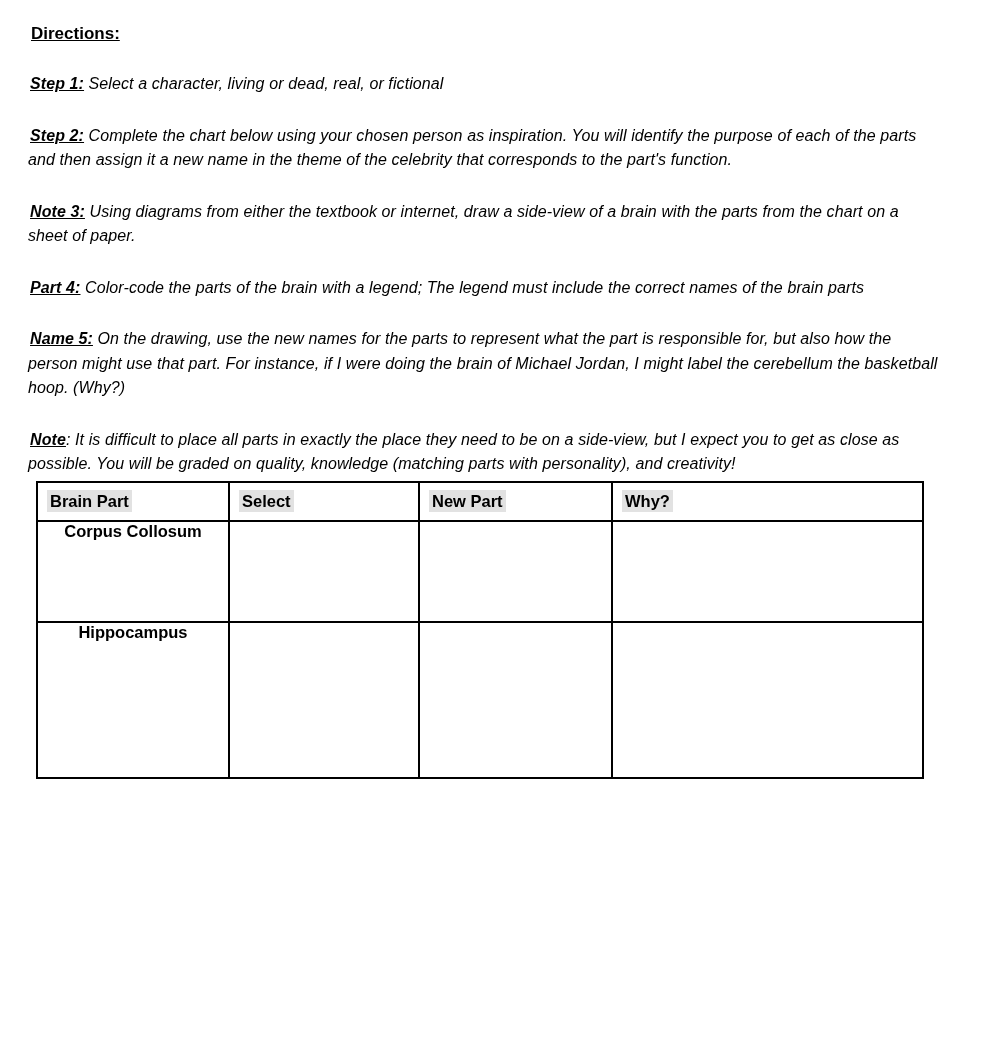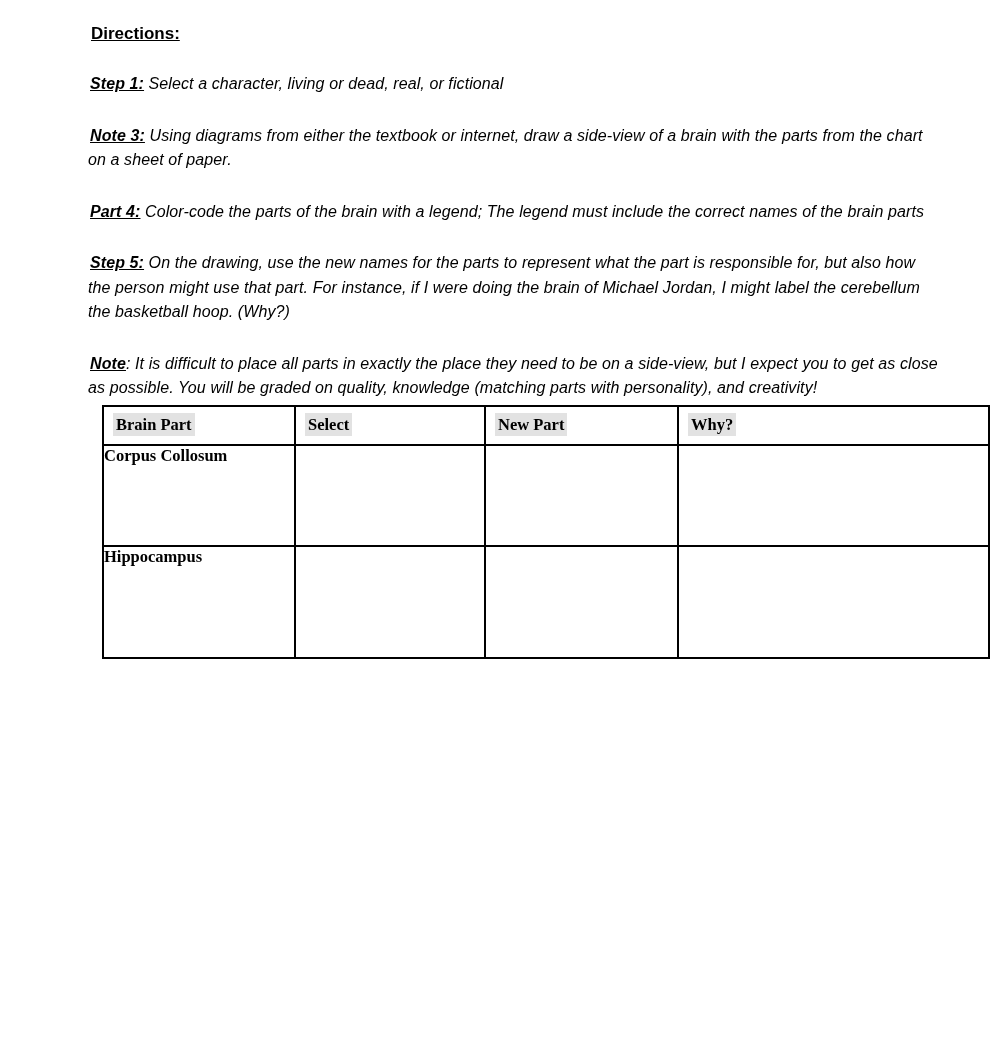--- a/index.html
+++ b/index.html
@@ -9,21 +9,21 @@
     background: #ffffff;
   }
   body {
     width: 998px;
     height: 1052px;
     font-family: "Liberation Sans", sans-serif;
     color: #000000;
     overflow: hidden;
   }
   .doc {
-    padding: 23px 56px 0 88px;
+    padding: 23px 56px 0 28px;
   }
   .heading {
     font-size: 17px;
     font-weight: bold;
     text-decoration: underline;
     margin: 0 0 0 3px;
     line-height: 22px;
   }
   .para {
     font-style: italic;
@@ -38,22 +38,21 @@
     font-style: italic;
     text-decoration: underline;
   }
   .note-para {
     margin-bottom: 4px;
   }
   table.chart {
     border-collapse: collapse;
     table-layout: fixed;
     width: 886px;
-    margin: 0 0 0 14px;
-    font-family: Liberation Serif, serif;
+    margin: 0 0 0 8px;
   }
   table.chart th,
   table.chart td {
     border: 2px solid #000000;
     padding: 0;
   }
   col.c1 { width: 192px; }
   col.c2 { width: 190px; }
   col.c3 { width: 193px; }
   col.c4 { width: 311px; }
@@ -67,45 +66,47 @@
   }
   .hl {
     background: #e2e2e2;
     padding: 2px 3px;
   }
   td.part-cell {
     vertical-align: top;
     padding: 12px 9px 0 9px;
     font-size: 16.5px;
     font-weight: bold;
+    text-align: center;
   }
   td.blank-cell {
     vertical-align: top;
     padding: 12px 9px 0 9px;
     font-size: 16px;
   }
   tr.row-1 td { height: 101px; }
   tr.row-2 td { height: 124px; }
-  tr.row-3 td { height: 112px; }
+  tr.row-3 td { height: 156px; }
 </style>
 </head>
 <body>
 
 <div class="doc">
 
   <h1 class="heading">Directions:</h1>
 
   <p class="para"><span class="lbl">Step 1:</span> <span>Select a character, living or dead, real, or fictional</span></p>
 
+  <p class="para"><span class="lbl">Step 2:</span> <span>Complete the chart below using your chosen person as inspiration. You will identify the purpose of each of the parts and then assign it a new name in the theme of the celebrity that corresponds to the part's function.</span></p>
 
   <p class="para"><span class="lbl">Note 3:</span> <span>Using diagrams from either the textbook or internet, draw a side-view of a brain with the parts from the chart on a sheet of paper.</span></p>
 
   <p class="para"><span class="lbl">Part 4:</span> <span>Color-code the parts of the brain with a legend; The legend must include the correct names of the brain parts</span></p>
 
-  <p class="para"><span class="lbl">Step 5:</span> <span>On the drawing, use the new names for the parts to represent what the part is responsible for, but also how the person might use that part. For instance, if I were doing the brain of Michael Jordan, I might label the cerebellum the basketball hoop. (Why?)</span></p>
+  <p class="para"><span class="lbl">Name 5:</span> <span>On the drawing, use the new names for the parts to represent what the part is responsible for, but also how the person might use that part. For instance, if I were doing the brain of Michael Jordan, I might label the cerebellum the basketball hoop. (Why?)</span></p>
 
   <p class="para note-para"><span class="lbl">Note</span><span>: It is difficult to place all parts in exactly the place they need to be on a side-view, but I expect you to get as close as possible. You will be graded on quality, knowledge (matching parts with personality), and creativity!</span></p>
 
   <table class="chart">
     <colgroup>
       <col class="c1">
         <col class="c2">
         <col class="c3">
         <col class="c4">
     </colgroup>

